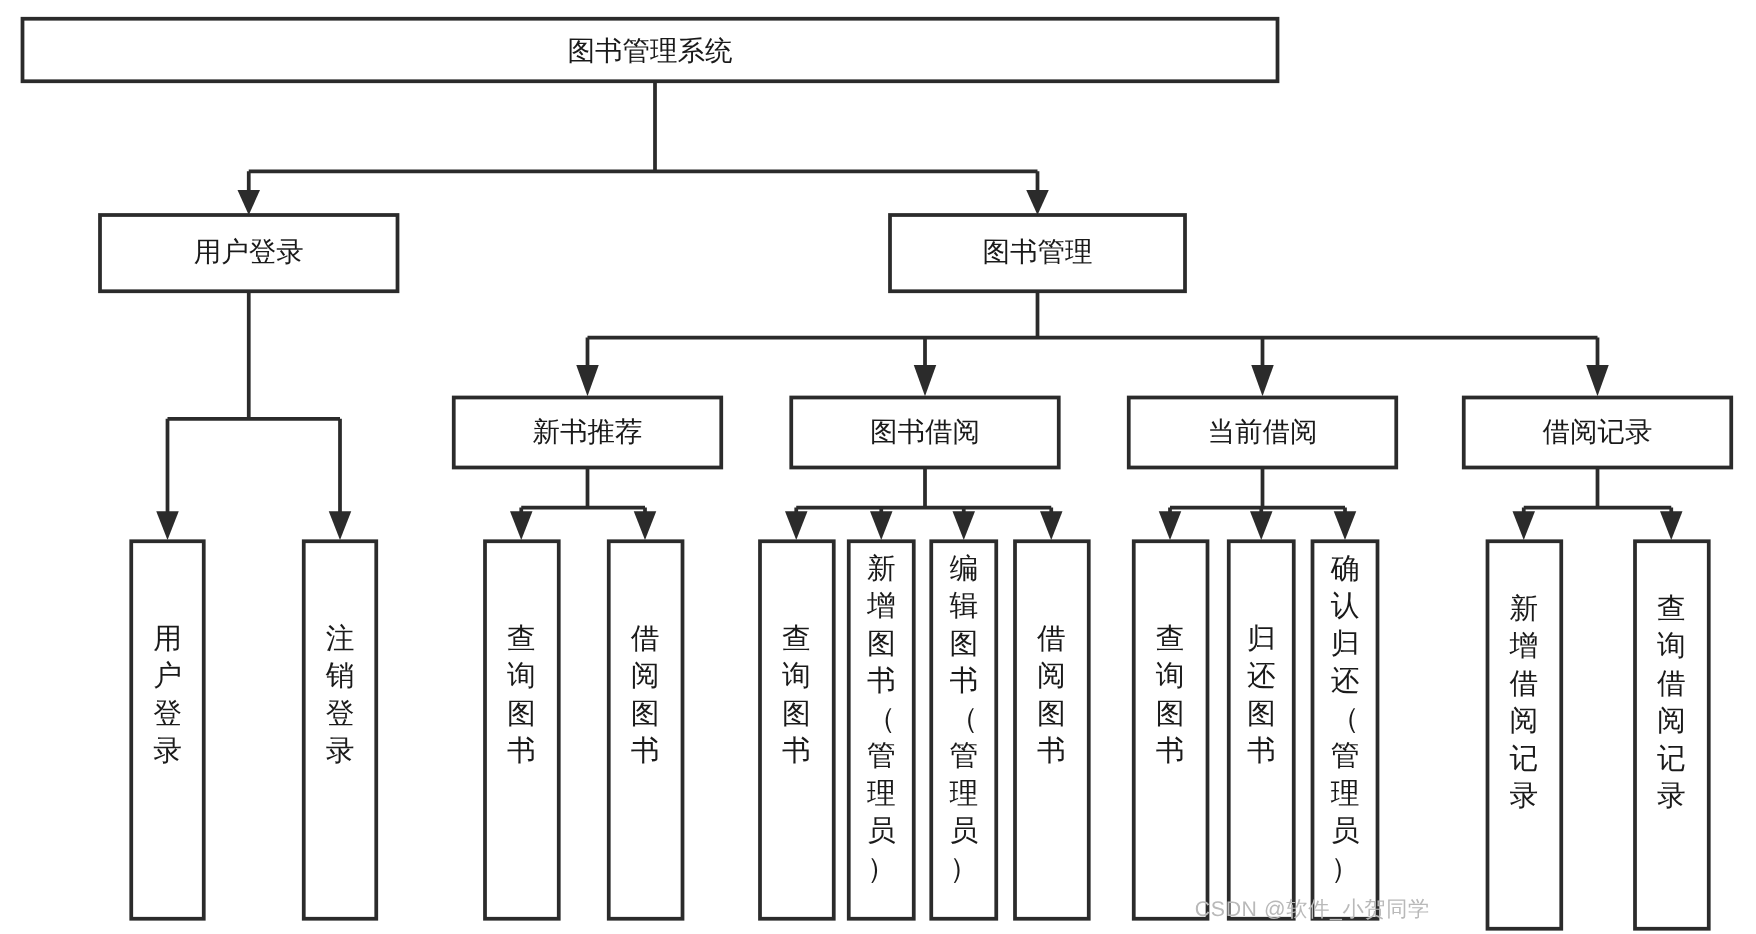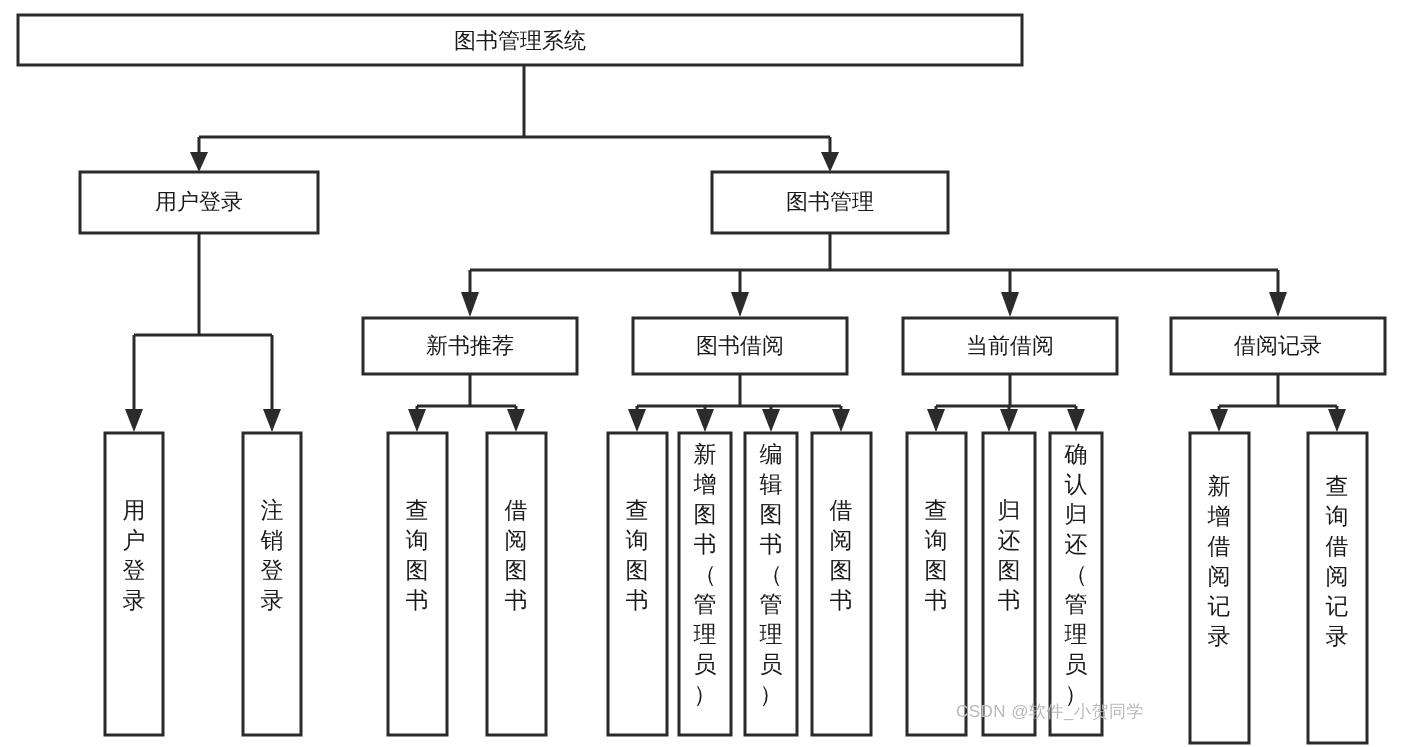--- a/index.html
+++ b/index.html
@@ -49,21 +49,21 @@
   }
   .leaf-label-v {
     font-family: "Liberation Sans", "DejaVu Sans", sans-serif;
     font-size: 23px;
     fill: #1a1a1a;
     text-anchor: middle;
   }
   .watermark {
     position: absolute;
     right: 10px;
-    bottom: 24px;
+    bottom: 8px;
     font-family: "Liberation Sans", "DejaVu Sans", sans-serif;
     font-size: 17px;
     color: #b9b9b9;
     white-space: nowrap;
     letter-spacing: 0.5px;
   }
 </style>
 </head>
 <body>
 

